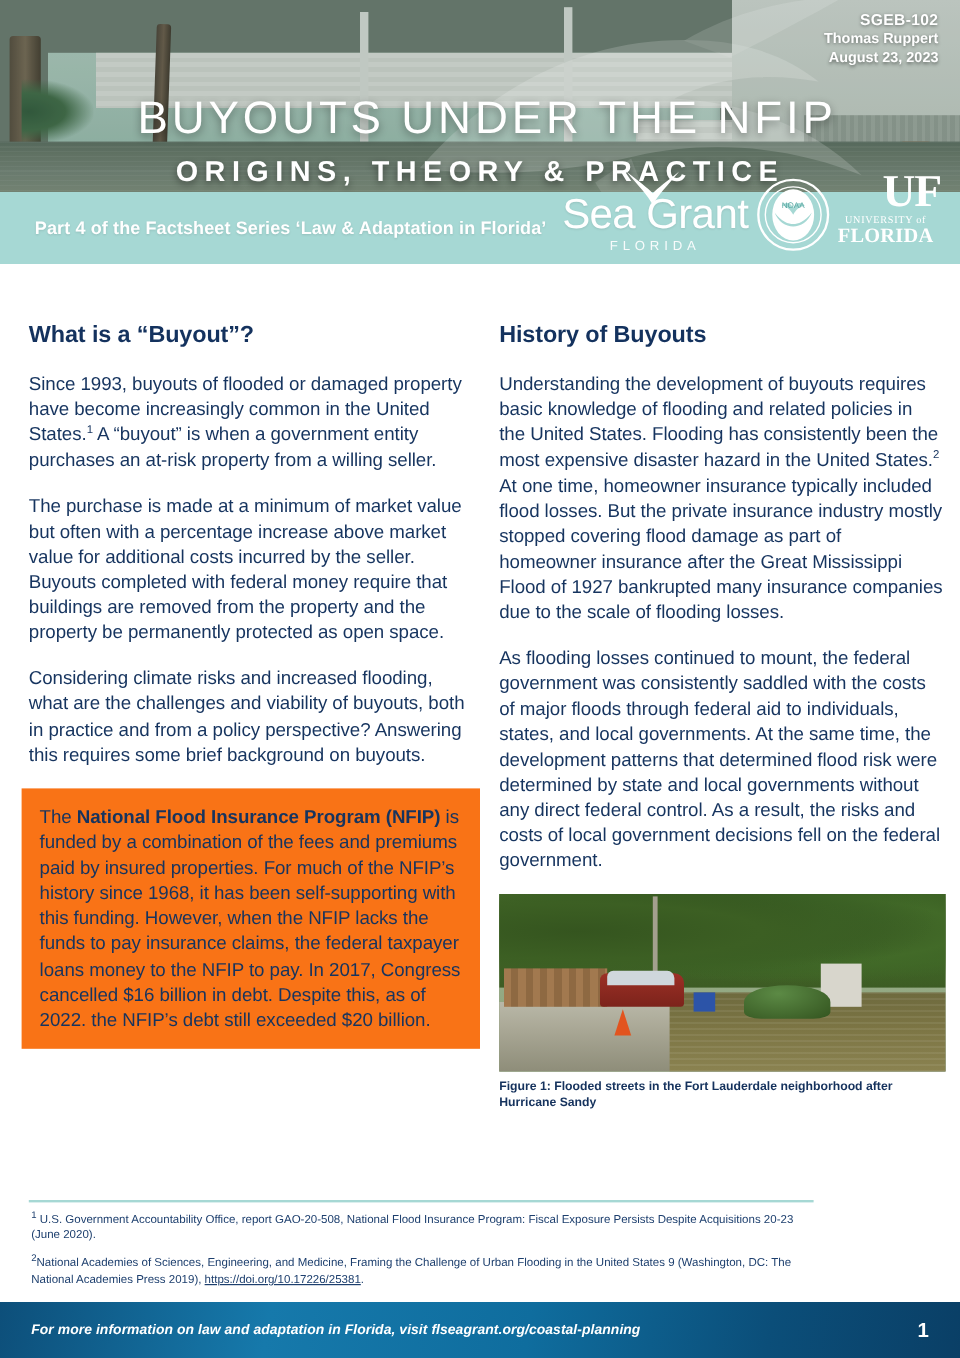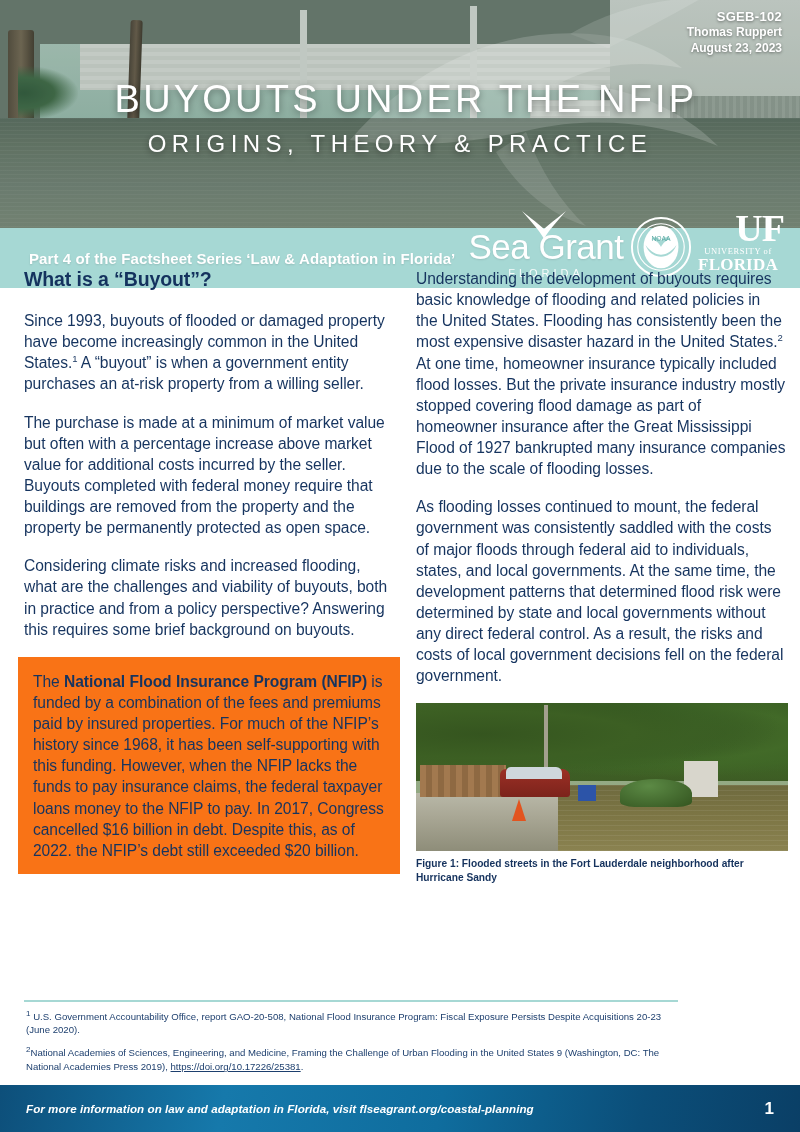--- a/index.html
+++ b/index.html
@@ -7,21 +7,21 @@
   body {
     font-family:"Liberation Sans", sans-serif;
     background:#ffffff;
     color:#15305c;
     position:relative;
     overflow:hidden;
   }
   .page { position:relative; width:800px; height:1132px; background:#fff; }
 
   
-  .hero { position:relative; width:800px; height:228px; overflow:hidden; background:#6f7e74; }
+  .hero { position:relative; width:800px; height:160px; overflow:hidden; background:#6f7e74; }
   .hero-photo { position:absolute; inset:0; }
   
   .water {
     position:absolute; left:0; right:0; top:118px; bottom:0;
     background:linear-gradient(180deg,#5d6f63 0%,#6b7b6c 25%,#77867a 60%,#82907f 100%);
   }
   .water:after{
     content:""; position:absolute; inset:0;
     background:repeating-linear-gradient(180deg, rgba(255,255,255,.055) 0 1px, rgba(0,0,0,0) 1px 4px);
   }
@@ -78,21 +78,21 @@
   .hero-meta .m2 { font-size:12px; }
   .hero-meta .m3 { font-size:12px; }
 
   .hero-title-wrap { position:absolute; left:0; right:0; top:78px; text-align:center; }
   .hero-title {
     font-size:38px; font-weight:300; letter-spacing:3.2px; color:#fff;
     text-shadow:0 2px 7px rgba(0,0,0,.40);
     padding-left:12px;
   }
   .hero-sub {
-    margin-top:9px; font-size:24px; font-weight:normal; letter-spacing:5.4px; color:#fff;
+    margin-top:9px; font-size:24px; font-weight:bold; letter-spacing:5.4px; color:#fff;
     text-shadow:0 2px 6px rgba(0,0,0,.45);
   }
 
   
   .banner {
     position:relative; width:800px; height:60px; background:#a6d8d4;
     display:flex; align-items:center;
   }
   .banner-text {
     margin-left:29px; color:#fff; font-weight:bold; font-size:15px;
@@ -277,20 +277,21 @@
         <p class="body">Considering climate risks and increased flooding, what are the challenges and viability of buyouts, both in practice and from a policy perspective? Answering this requires some brief background on buyouts.</p>
 
         <div class="hl-box">
           <p class="body">
             <span>The </span><b>National Flood Insurance Program (NFIP)</b><span> is funded by a combination of the fees and premiums paid by insured properties. For much of the NFIP’s history since 1968, it has been self-supporting with this funding. However, when the NFIP lacks the funds to pay insurance claims, the federal taxpayer loans money to the NFIP to pay. In 2017, Congress cancelled $16 billion in debt. Despite this, as of 2022. the NFIP’s debt still exceeded $20 billion.</span>
           </p>
         </div>
       </div>
 
       <div class="col">
+        <h2>History of Buyouts</h2>
 
         <p class="body">
           <span>Understanding the development of buyouts requires basic knowledge of flooding and related policies in the United States. Flooding has consistently been the most expensive disaster hazard in the United States.</span><sup>2</sup><span> At one time, homeowner insurance typically included flood losses. But the private insurance industry mostly stopped covering flood damage as part of homeowner insurance after the Great Mississippi Flood of 1927 bankrupted many insurance companies due to the scale of flooding losses.</span>
         </p>
 
         <p class="body">As flooding losses continued to mount, the federal government was consistently saddled with the costs of major floods through federal aid to individuals, states, and local governments. At the same time, the development patterns that determined flood risk were determined by state and local governments without any direct federal control. As a result, the risks and costs of local government decisions fell on the federal government.</p>
 
         <div class="fig">
           <div class="fig-img">
             <div class="fi-sky"></div>

